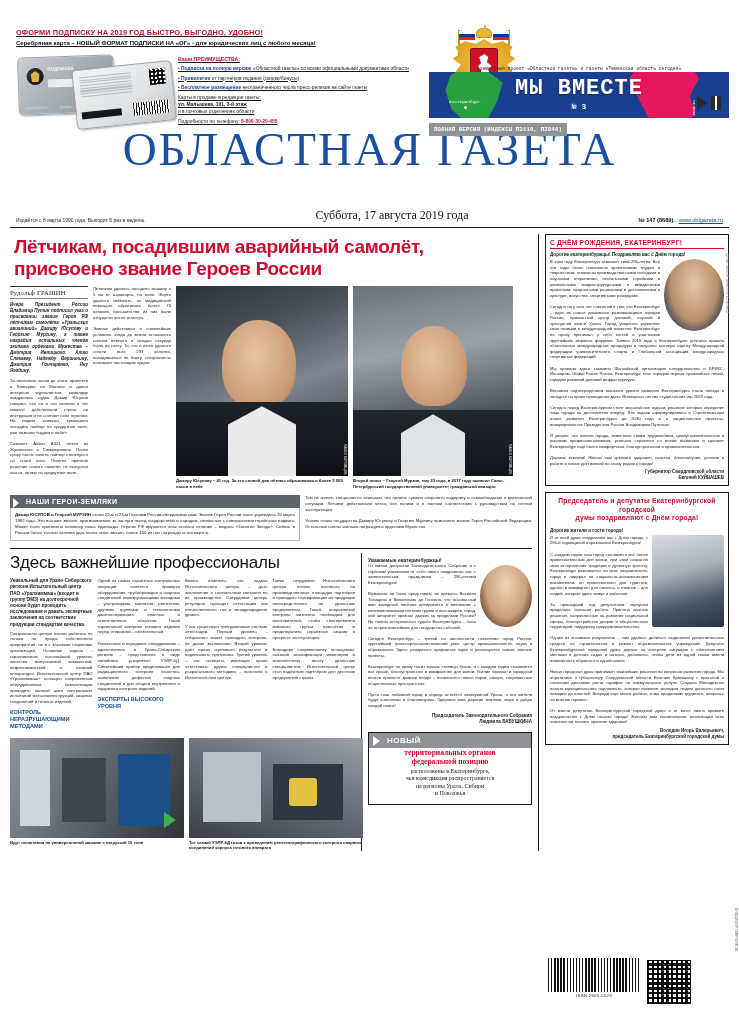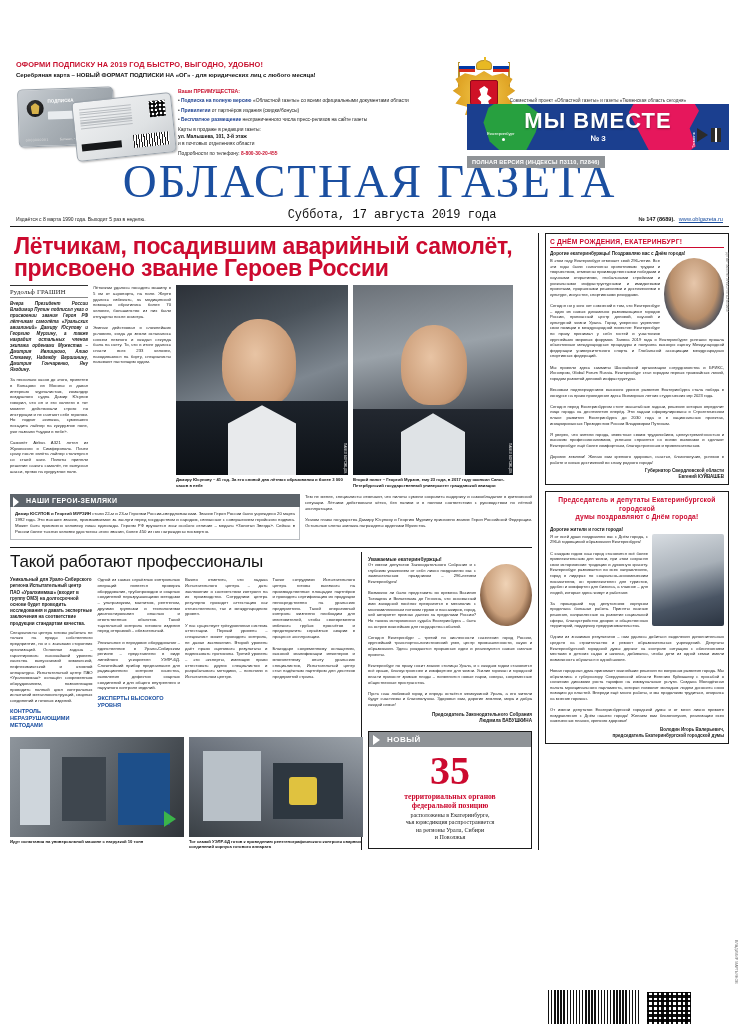--- a/index.html
+++ b/index.html
@@ -8,21 +8,21 @@
     width: 739px; height: 1024px;
     background: #ffffff;
     font-family: "Liberation Sans", sans-serif;
     color: #1a1a1a;
     overflow: hidden;
     position: relative;
   }
   .page { width:739px; height:1024px; position:relative; padding: 0 10px; }
 
   
-  .promo { display:flex; height:92px; margin-top:60px; position:relative; }
+  .promo { display:flex; height:92px; margin-top:28px; position:relative;text-decoration:underline; }
   .promo-left { width:430px; position:relative; padding-left:6px;}
   .promo-h1 { color:#c8102e; font-weight:bold; font-size:7.4px; letter-spacing:.1px; line-height:10px; }
   .promo-h2 { color:#111; font-weight:bold; font-size:6px; line-height:9px; margin-top:1px;}
   .promo-body { display:flex; margin-top:4px; }
   .cards { width:158px; height:62px; position:relative; }
   .card {
     position:absolute; border-radius:5px; border:1px solid #9aa2aa;
     box-shadow: 1px 1px 2px rgba(0,0,0,.3);
   }
   .card.a { left:2px; top:4px; width:96px; height:58px;
@@ -72,21 +72,21 @@
     clip-path: polygon(50% 0%,62% 8%,78% 4%,92% 14%,86% 26%,96% 34%,84% 44%,92% 56%,74% 62%,
       78% 76%,62% 74%,56% 90%,50% 100%,44% 90%,38% 74%,22% 76%,26% 62%,8% 56%,16% 44%,
       4% 34%,14% 26%,8% 14%,22% 4%,38% 8%);}
   .coat .shield{position:absolute;left:30px;top:20px;width:28px;height:34px;background:#cf1126;
     border:1.2px solid #8d0a18;border-radius:2px 2px 12px 12px;}
   .coat .shield:after{content:"";position:absolute;left:6px;top:5px;width:16px;height:24px;
     background:#fff;clip-path:polygon(45% 0,70% 12%,62% 34%,92% 50%,70% 62%,80% 86%,48% 74%,
       24% 96%,26% 66%,4% 52%,26% 38%,14% 14%);}
 
   
-  .banner-wrap{position:absolute;right:10px;top:38px;width:262px;}
+  .banner-wrap{position:absolute;right:10px;top:38px;width:300px;font-family:Liberation Mono, monospace;}
   .banner-cap{font-size:4.5px;color:#2b2b2b;text-align:center;letter-spacing:.1px;margin-bottom:1px;}
   .banner{position:relative;height:46px;background:#1b3f8f;overflow:hidden;}
   .banner .mapL{position:absolute;left:14px;top:-4px;width:62px;height:56px;background:#27a03f;
     clip-path:polygon(30% 0,72% 6%,96% 26%,88% 58%,70% 96%,40% 100%,14% 74%,4% 40%,12% 14%);}
   .banner .mapR{position:absolute;right:30px;top:-14px;width:78px;height:74px;background:#e6175c;
     clip-path:polygon(44% 0,86% 4%,100% 28%,88% 52%,96% 76%,66% 100%,38% 86%,24% 58%,10% 30%,22% 8%);}
   .banner .btxt{position:absolute;left:0;right:0;top:6px;text-align:center;color:#fff;
     font-weight:bold;font-size:22px;letter-spacing:1px;line-height:22px;z-index:3;
     text-shadow:0 1px 2px rgba(0,0,0,.4);}
   .banner .bnum{position:absolute;left:0;right:0;top:30px;text-align:center;color:#fff;
@@ -103,32 +103,32 @@
   .banner .pause:after{content:"";position:absolute;left:4px;top:0;width:2px;height:14px;background:#fff;}
   .fullver{margin-top:5px;background:#8f9397;color:#fff;font-weight:bold;font-size:5.6px;
     padding:3px 5px;display:inline-block;letter-spacing:.2px;}
 
   
   .masthead{text-align:center;margin-top:4px;}
   .masthead h1{margin:0;font-family:"Liberation Serif",serif;color:#1b4fa0;font-weight:normal;
     font-size:47px;letter-spacing:2px;line-height:50px;}
   .mast-row{display:flex;align-items:flex-end;justify-content:space-between;margin-top:2px;padding:0 6px;}
   .mast-left{font-size:5px;color:#222;}
-  .mast-center{font-family:Liberation Mono, monospace;font-size:12px;color:#111;}
+  .mast-center{font-family:Liberation Serif, serif;font-size:12px;color:#111;margin-top:32px;}
   .mast-right{font-size:5.6px;color:#111;font-weight:bold;}
   .mast-right a{color:#1b4fa0;text-decoration:underline;font-weight:normal;margin-left:4px;}
   .rule{height:1.3px;background:#1b1b1b;margin-top:4px;}
 
   
   .main{display:flex;margin-top:6px;}
   .left-col{width:528px;padding-right:6px;}
   .right-col{width:191px;border-left:1px solid #1b1b1b;padding-left:6px;}
 
   .head-lead{font-family:"Liberation Sans",sans-serif;color:#cc0a2f;font-weight:bold;
-    font-size:23px;line-height:22px;letter-spacing:-.3px;margin:2px 0 6px 4px;}
+    font-size:19px;line-height:22px;letter-spacing:-.3px;margin:2px 0 6px 4px;}
 
   .lead-block{display:flex;gap:5px;}
   .lc1{width:78px;}
   .lc2{width:78px;}
   .author{border-top:1.6px solid #333;border-bottom:.6px solid #888;
     font-family:"Liberation Serif",serif;font-size:6.6px;padding:2px 0;letter-spacing:.2px;}
   .body-txt{font-size:4.25px;line-height:5.7px;text-align:justify;color:#222;}
   .body-txt.it{font-style:italic;font-weight:bold;font-size:4.5px;line-height:6px;}
   .photo{background:#6b7279;position:relative;overflow:hidden;}
   .photo-cap{font-size:4.2px;line-height:5.4px;font-weight:bold;color:#111;margin-top:2px;}
@@ -357,21 +357,21 @@
         </div>
         <div style="flex:1">
           <div class="body-txt" style="white-space:pre-line">Тем не менее, специалисты отмечают, что пилоты сумели сохранить выдержку и самообладание в критической ситуации. Лётчики действовали чётко, без паники и в полном соответствии с руководством по лётной эксплуатации.
 
 Указом главы государства Дамиру Юсупову и Георгию Мурзину присвоено звание Героя Российской Федерации. Остальные члены экипажа награждены орденами Мужества.</div>
         </div>
       </div>
 
       <div class="sec2">
         <div class="prof">
-          <h2>Такой работают профессионалы</h2>
+          <h2>Здесь важнейшие профессионалы</h2>
           <div class="cols4">
             <div>
               <div class="drop-lead">Уникальный для Урало-Сибирского региона Испытательный центр ПАО «Уралхиммаш» (входит в группу ОМЗ) на долгосрочной основе будет проводить исследования и давать экспертные заключения на соответствие продукции стандартам качества.</div>
               <div class="body-txt" style="margin-top:3px">Специалисты центра готовы работать не только на нужды собственного предприятия, но и с заказами сторонних организаций. Основная задача – гарантировать высочайший уровень качества выпускаемой химической, нефтехимической и атомной аппаратуры. Испытательный центр ПАО «Уралхиммаш» оснащён современным оборудованием, позволяющим проводить полный цикл контрольных испытаний металлоконструкций, сварных соединений и готовых изделий.</div>
               <div class="sub-h">КОНТРОЛЬ НЕРАЗРУШАЮЩИМИ МЕТОДАМИ</div>
             </div>
             <div>
               <div class="body-txt" style="white-space:pre-line">Одной из самых серьёзных контрольных операций является проверка оборудования, трубопроводов и сварных соединений неразрушающими методами – ультразвуком, магнитом, рентгеном, другими группами и технологиями диагностирования опасных и ответственных объектов. Такой тщательный контроль готового изделия перед отправкой – обязательный.
 
 Уникальное и передовое оборудование – единственное в Урало-Сибирском регионе – представлено в виде линейного ускорителя УЭЛР-6Д. Сложнейший прибор предназначен для радиационного контроля качества, выявления дефектов сварных соединений и для общего внутреннего и наружного контроля изделий.</div>
@@ -423,21 +423,20 @@
 Екатеринбург по праву носит звание столицы Урала, и с каждым годом становится всё краше, благоустроеннее и комфортнее для жизни. Усилия горожан и городской власти приносят зримые плоды – появляются новые парки, скверы, современные общественные пространства.
 
 Пусть наш любимый город и впредь остаётся жемчужиной Урала, а его жители будут счастливы и благополучны. Здоровья вам, дорогие земляки, мира и добра каждой семье!</div>
           <div class="sign">
             <span>Председатель Законодательного Собрания</span><br>
             <span>Людмила БАБУШКИНА</span>
           </div>
 
           <div class="figure">
             <div class="fh">НОВЫЙ</div>
-            <div class="big">35</div>
             <div class="cap1" style="white-space:pre-line">территориальных органов
 федеральной позицию</div>
             <div class="cap2" style="white-space:pre-line">расположены в Екатеринбурге,
 чья юрисдикция распространяется
 на регионы Урала, Сибири
 и Поволжья</div>
           </div>
         </div>
       </div>
     </div>

